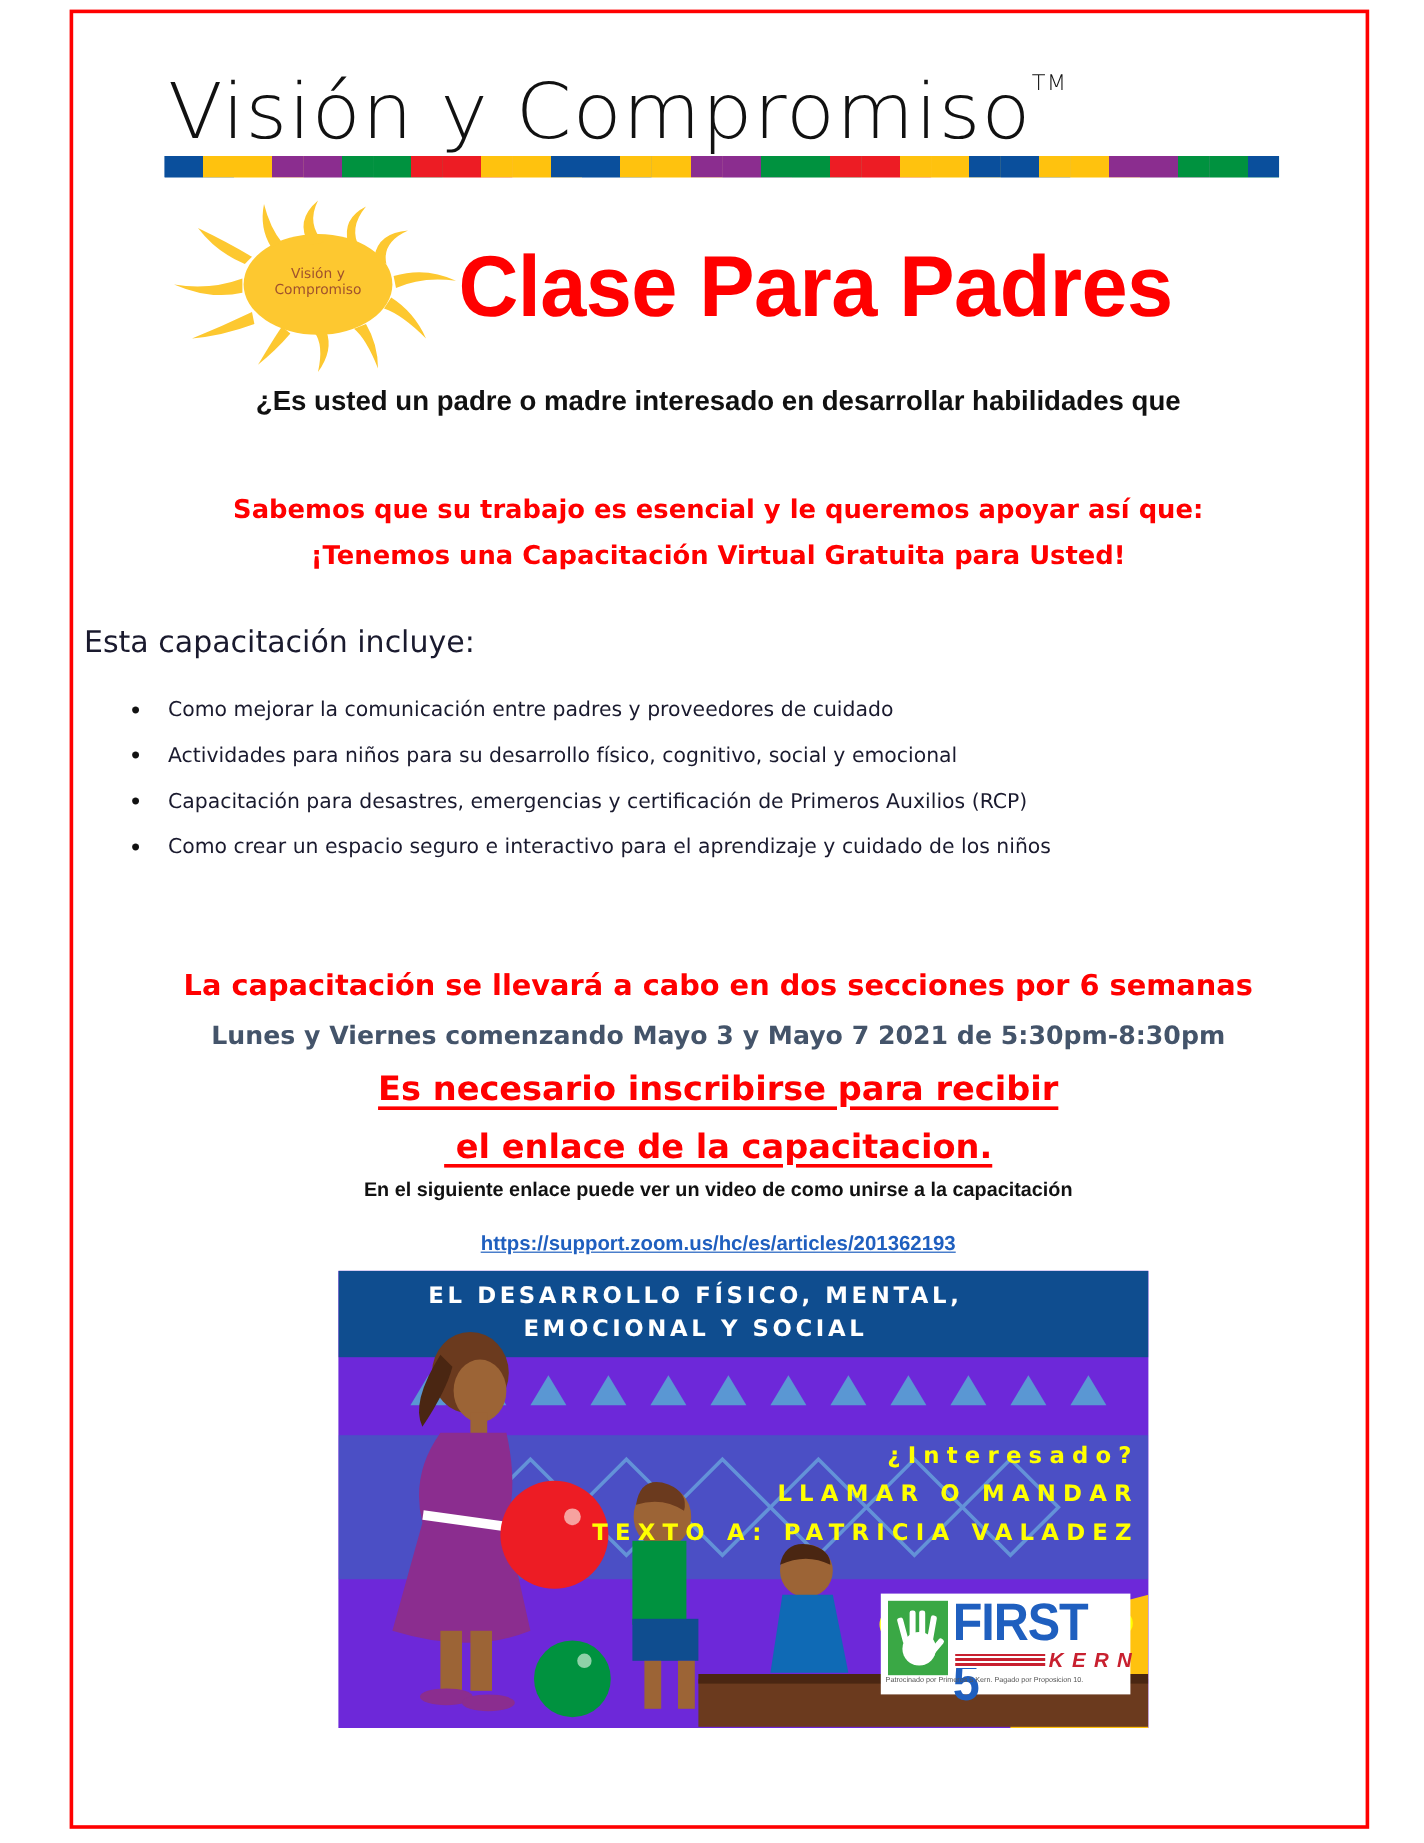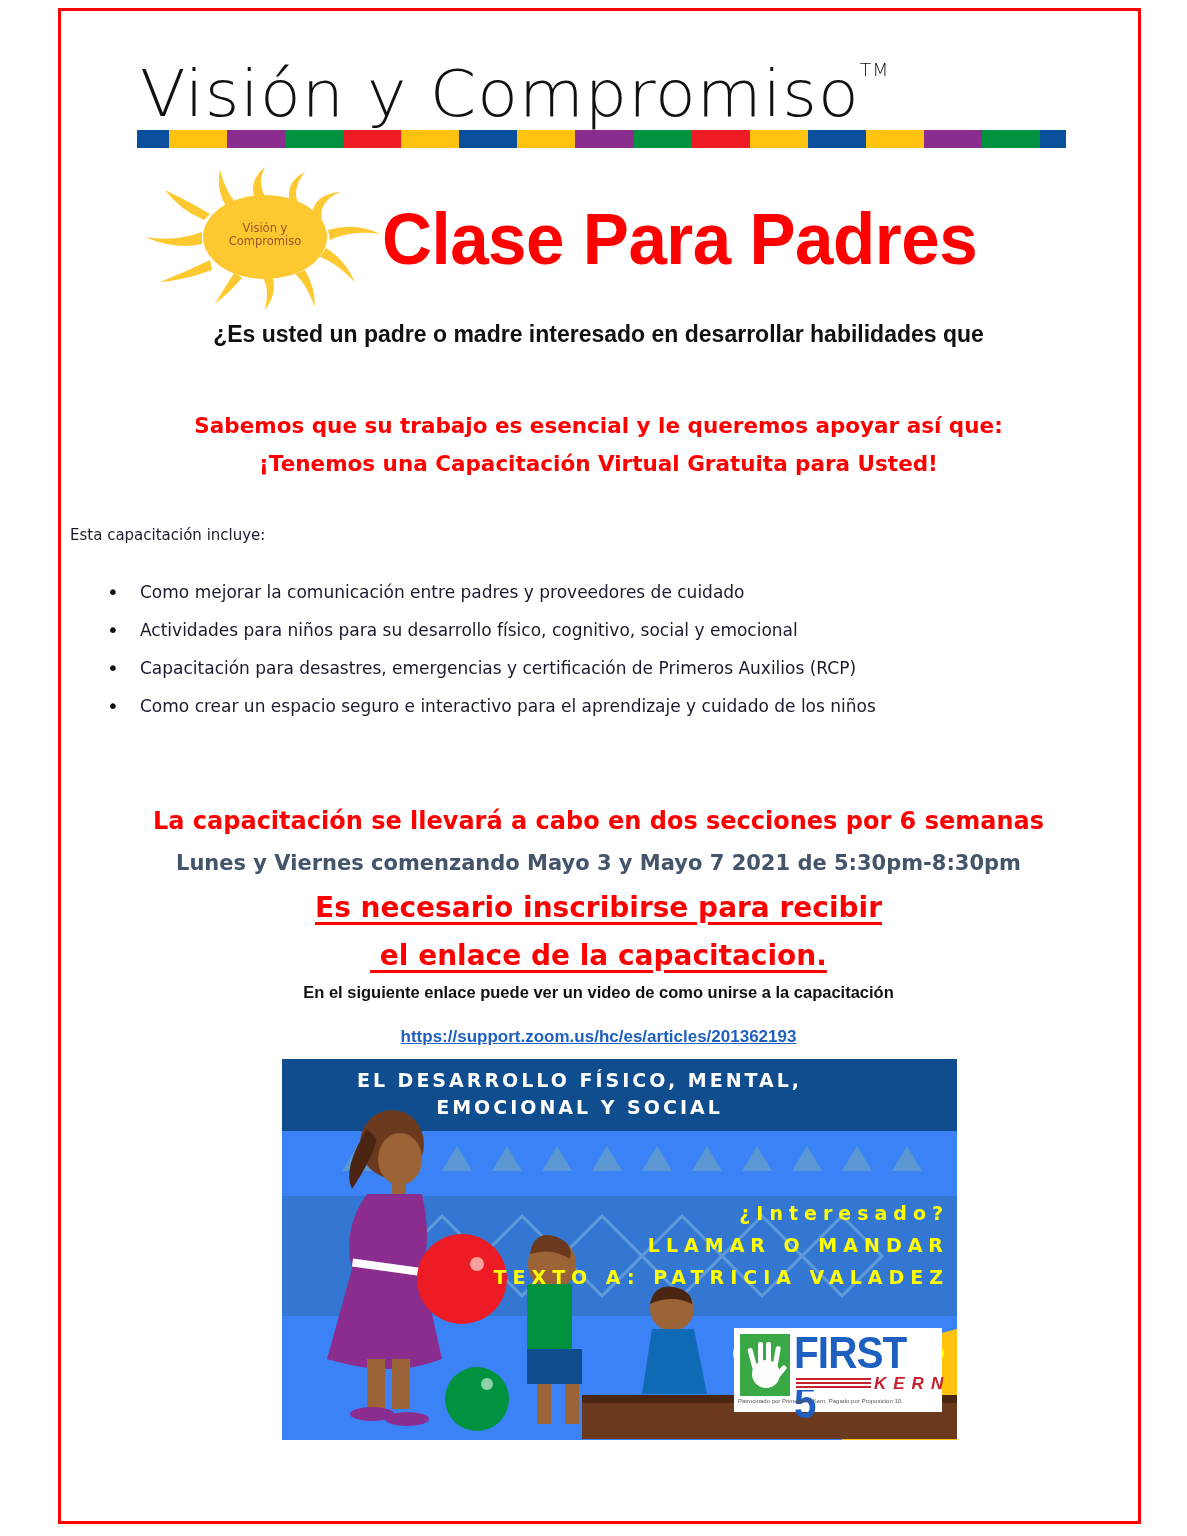--- a/index.html
+++ b/index.html
@@ -15,36 +15,36 @@
 
   .sun { left:140px; top:162px; width:250px; height:150px; }
   .sun-text { left:195px; top:222px; width:140px; text-align:center; font-size:11.5px; line-height:13px; color:#a0522d; font-family:"DejaVu Sans", sans-serif; }
 
   .main-title { left:382px; top:196px; width:700px; font-family:"Liberation Sans", sans-serif; font-weight:bold; font-size:72px; color:#ff0000; line-height:86px; letter-spacing:-0.5px; white-space:nowrap; transform:scaleX(0.96); transform-origin:left; }
 
   .question { left:60px; top:318px; width:1077px; text-align:center; font-family:"Liberation Sans", sans-serif; font-weight:bold; font-size:23px; line-height:32px; color:#111; }
 
   .red-intro { left:60px; top:407px; width:1077px; text-align:center; font-family:"DejaVu Sans", sans-serif; font-weight:bold; font-size:21.5px; line-height:38px; color:#ff0000; }
 
-  .includes-label { left:70px; top:520px; font-family:"DejaVu Sans", sans-serif; font-size:15px; line-height:30px; color:#1a1a2e; }
+  .includes-label { left:70px; top:520px; font-family:"DejaVu Sans", sans-serif; font-size:25px; line-height:30px; color:#1a1a2e; }
 
   .bullets { left:105px; top:573px; width:1020px; margin:0; padding:0; list-style:none; font-family:"DejaVu Sans", sans-serif; font-size:17px; line-height:38px; color:#1a1a2e; }
   .bullets li { position:relative; padding-left:35px; }
   .bullets li::before { content:"•"; position:absolute; left:2px; top:0; font-size:20px; color:#111; }
 
   .schedule-red { left:60px; top:802px; width:1077px; text-align:center; font-family:"DejaVu Sans", sans-serif; font-weight:bold; font-size:24px; line-height:38px; color:#ff0000; }
   .schedule-days { left:60px; top:844px; width:1077px; text-align:center; font-family:"DejaVu Sans", sans-serif; font-weight:bold; font-size:21px; line-height:38px; color:#44546a; }
 
   .register { left:60px; top:884px; width:1077px; text-align:center; font-family:"DejaVu Sans", sans-serif; font-weight:bold; font-size:28px; line-height:48px; color:#ff0000; }
   .register span { text-decoration:underline; text-decoration-thickness:3px; text-underline-offset:5px; }
 
   .video-note { left:60px; top:979px; width:1077px; text-align:center; font-family:"Liberation Sans", sans-serif; font-weight:bold; font-size:16.5px; line-height:26px; color:#111; }
   .video-link { left:60px; top:1024px; width:1077px; text-align:center; font-family:"Liberation Sans", sans-serif; font-weight:bold; font-size:17px; line-height:26px; color:#1f5fbf; text-decoration:underline; }
 
-  .banner { left:282px; top:1059px; width:675px; height:381px; background:#3b82f6; overflow:hidden; }
+  .banner { left:282px; top:1059px; width:675px; height:381px; background:#6d28d9; overflow:hidden; }
   .banner-head { position:absolute; left:0; top:0; width:675px; height:72px; background:#0f4d8f; }
   .banner-head-text { position:absolute; left:0; top:8px; width:675px; text-align:center; color:#ffffff; font-family:"DejaVu Sans", sans-serif; font-weight:bold; font-size:19px; letter-spacing:3px; line-height:27px; padding-right:80px; box-sizing:border-box; }
   .banner-pattern { position:absolute; left:0; top:72px; width:675px; height:220px; }
   .contact { position:absolute; right:8px; top:138px; text-align:right; color:#ffff00; font-family:"DejaVu Sans", sans-serif; font-weight:bold; font-size:19px; letter-spacing:6px; line-height:32px; }
   .contact .phone { font-size:20px; letter-spacing:4px;margin-top:44px; }
   .first5 { position:absolute; left:452px; top:269px; width:208px; height:84px; background:#ffffff; }
 </style>
 </head>
 <body>
 

